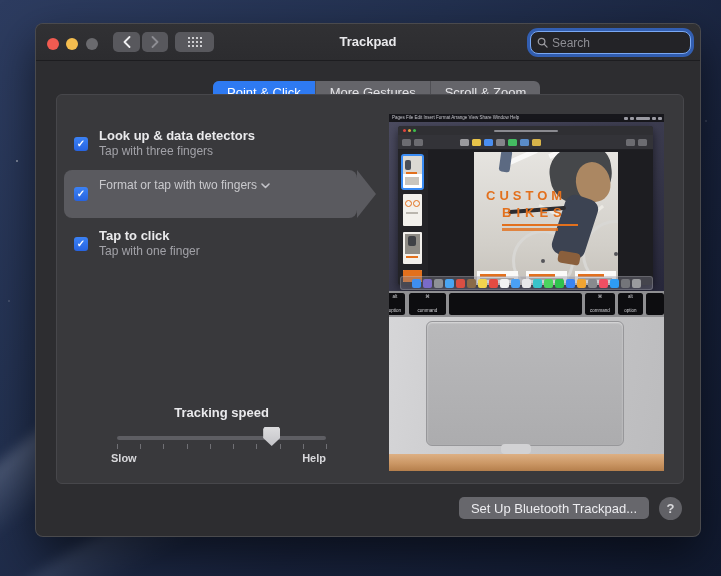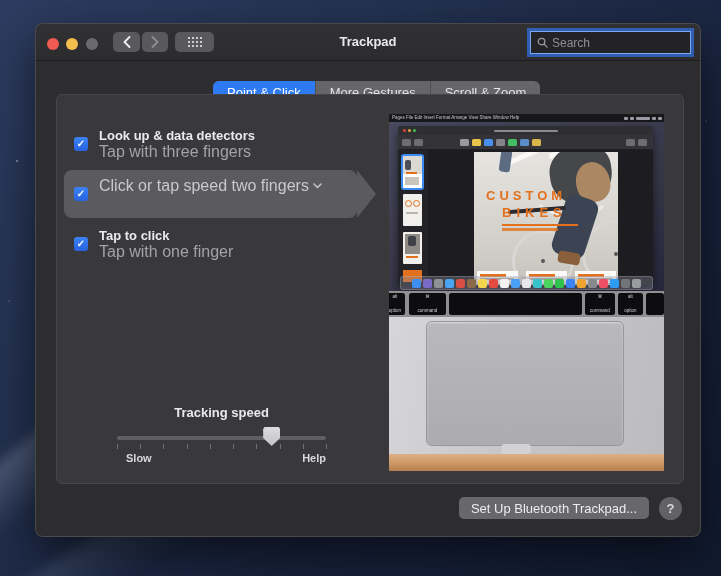--- a/index.html
+++ b/index.html
@@ -27,21 +27,21 @@
   .t-yellow { left:30px; background:#f4bd4f; }
   .t-gray { left:50px; background:#6a6a6e; }
   .navbtn { position:absolute; top:8px; height:20px; background:#58585d; border-radius:5px;
     display:flex; align-items:center; justify-content:center; border:none; }
   .nav-back { left:77px; width:27px; }
   .nav-fwd { left:106px; width:26px; }
   .nav-grid { left:139px; width:39px; }
   .title { position:absolute; top:10px; left:0; width:100%; text-align:center;
     font-size:13px; font-weight:700; color:#e9e9ec; pointer-events:none; }
   .search { position:absolute; right:9px; top:7px; width:161px; height:23px;
-    background:#232327; border:1px solid #7aa8f2; border-radius:0;
+    background:#232327; border:1px solid #7aa8f2; border-radius:8px;
     box-shadow:0 0 0 3px rgba(52,120,246,.65); display:flex; align-items:center; padding:0 6px; }
   .search input { background:transparent; border:none; outline:none; color:#e8e8ea;
     font-size:12px; width:100%; font-family:"Liberation Sans",sans-serif; }
   .search input::placeholder { color:#8e8e94; }
 
   
   .tabs { position:absolute; left:177px; top:57px; height:23px; display:flex;
     background:#65656a; border-radius:6px; overflow:hidden; }
   .tab { height:23px; display:flex; align-items:center; justify-content:center;
     font-size:13px; color:#e3e3e6; border:none; background:transparent; padding:0 14px;text-align:right; }
@@ -51,38 +51,38 @@
   
   .pane { position:absolute; left:20px; top:70px; width:628px; height:390px;
     background:#39393c; border:1px solid #47474b; border-radius:6px; }
 
   
   .check { position:absolute; width:14px; height:14px; border-radius:3px;
     background:linear-gradient(#3c82f5,#2763e0); display:flex; align-items:center; justify-content:center; }
   .check::after { content:"✓"; color:#fff; font-size:10px; font-weight:700; line-height:1; }
   .rowtext { position:absolute; left:63px; }
   .rowtext .t { font-size:13px; font-weight:700; color:#eaeaec; line-height:16px; }
-  .rowtext .s { font-size:16px; color:#a2a2a8; line-height:15px; display:flex; align-items:center; gap:4px; }
+  .rowtext .s { font-size:12px; color:#a2a2a8; line-height:15px; display:flex; align-items:center; gap:4px; }
   .row2 .s { color:#c9c9cd; }
   .hl { position:absolute; left:28px; top:146px; width:293px; height:48px;
     background:#5a5a5f; border-radius:8px; }
   .hl-arrow { position:absolute; left:321px; top:146px; width:0; height:0;
     border-top:24px solid transparent; border-bottom:24px solid transparent; border-left:19px solid #5a5a5f; }
 
   
   .track-label { position:absolute; left:81px; top:381px; width:209px; text-align:center;
     font-size:13px; font-weight:700; color:#e9e9ec; }
   .track { position:absolute; left:81px; top:412px; width:209px; height:4px;
     background:#5e5e63; border-radius:2px; }
   .tick { position:absolute; top:420px; width:1px; height:5px; background:#6f6f74; }
   .thumb { position:absolute; top:403px; width:17px; height:19px;
     background:linear-gradient(#dcdcde,#c3c3c7);
     clip-path:polygon(8% 0,92% 0,100% 10%,100% 58%,50% 100%,0 58%,0 10%); }
   .minmax { position:absolute; top:428px; font-size:11px; font-weight:700; color:#d8d8db; }
-  .lbl-slow { left:90px; }
+  .lbl-slow { left:75px; }
   .lbl-fast { left:262px; width:28px; text-align:right; }
 
   
   .setup-btn { position:absolute; left:423px; top:473px; width:190px; height:22px;
     background:#67676c; border:none; border-radius:5px; color:#ededf0; font-size:13px;
     font-family:"Liberation Sans",sans-serif; }
   .help-btn { position:absolute; left:623px; top:473px; width:23px; height:23px;
     background:#616166; border:none; border-radius:50%; color:#d9d9dc;
     font-size:13px; font-weight:700; }
 
@@ -233,21 +233,21 @@
 
     <div class="check" style="left:38px;top:113px"></div>
     <div class="rowtext" style="top:104px">
       <div class="t">Look up &amp; data detectors</div>
       <div class="s">Tap with three fingers</div>
     </div>
 
     <div class="check" style="left:38px;top:163px"></div>
     <div class="rowtext row2" style="top:154px">
       <div class="s">
-        <span>Click or tap speed two fingers</span>
+        <span>Format or tap with two fingers</span>
         <svg width="9" height="6" viewBox="0 0 9 6">
           <polyline points="1,1 4.5,4.5 8,1" fill="none" stroke="#c2c2c8" stroke-width="1.6" stroke-linecap="round" stroke-linejoin="round"></polyline>
         </svg>
       </div>
     </div>
 
     <div class="check" style="left:38px;top:213px"></div>
     <div class="rowtext" style="top:204px">
       <div class="t">Tap to click</div>
       <div class="s">Tap with one finger</div>

